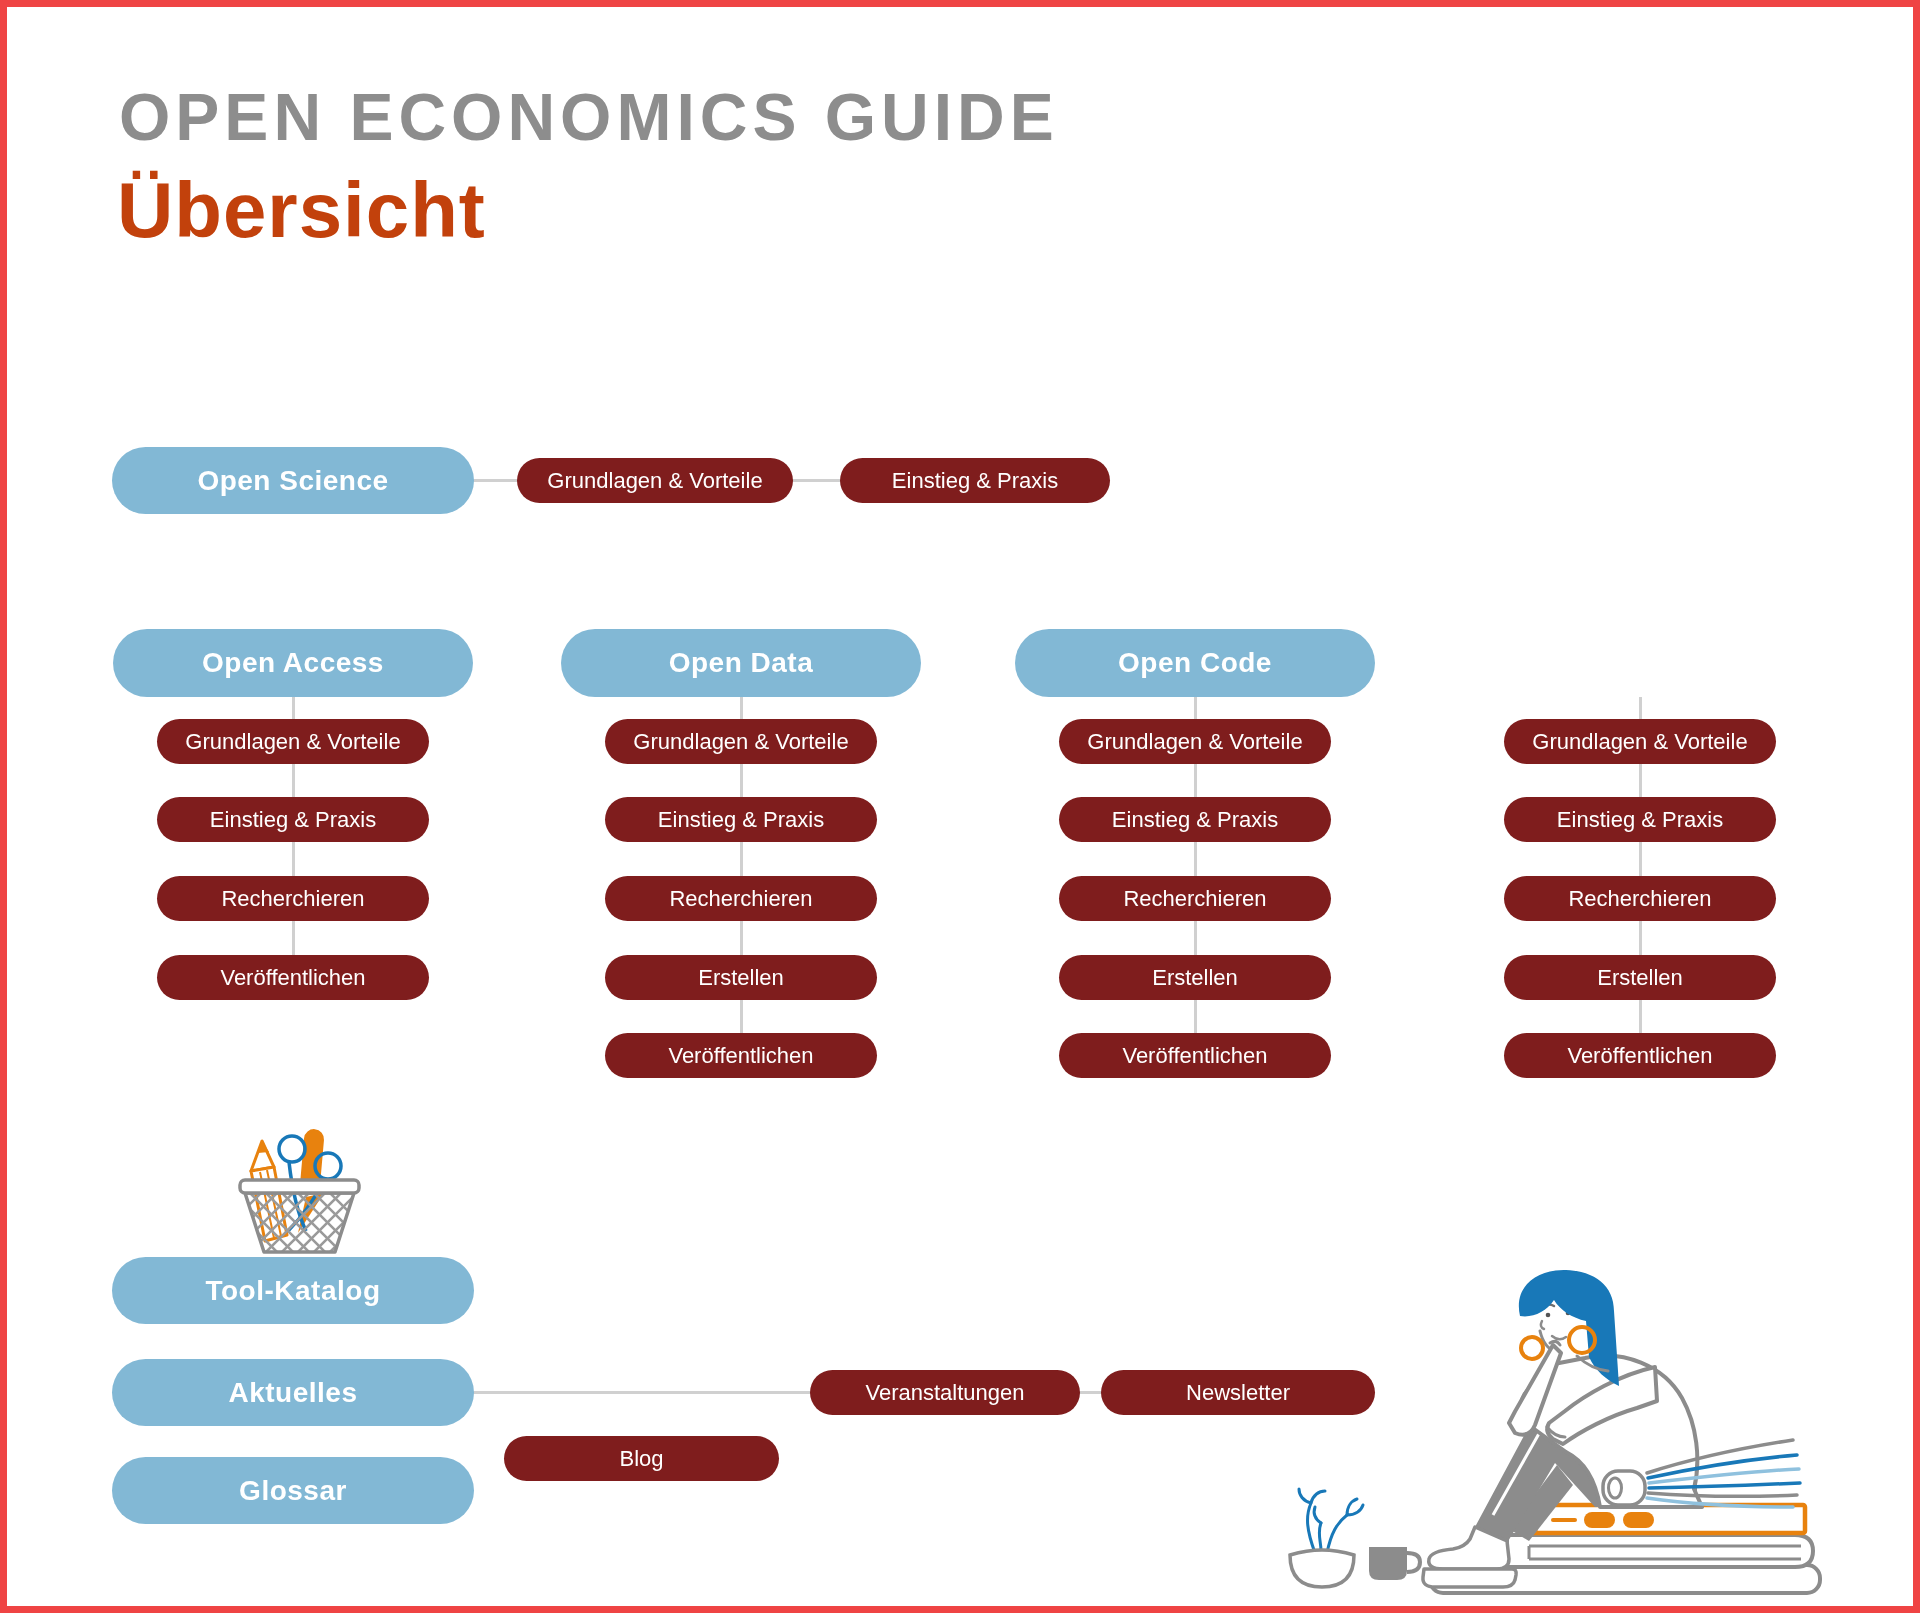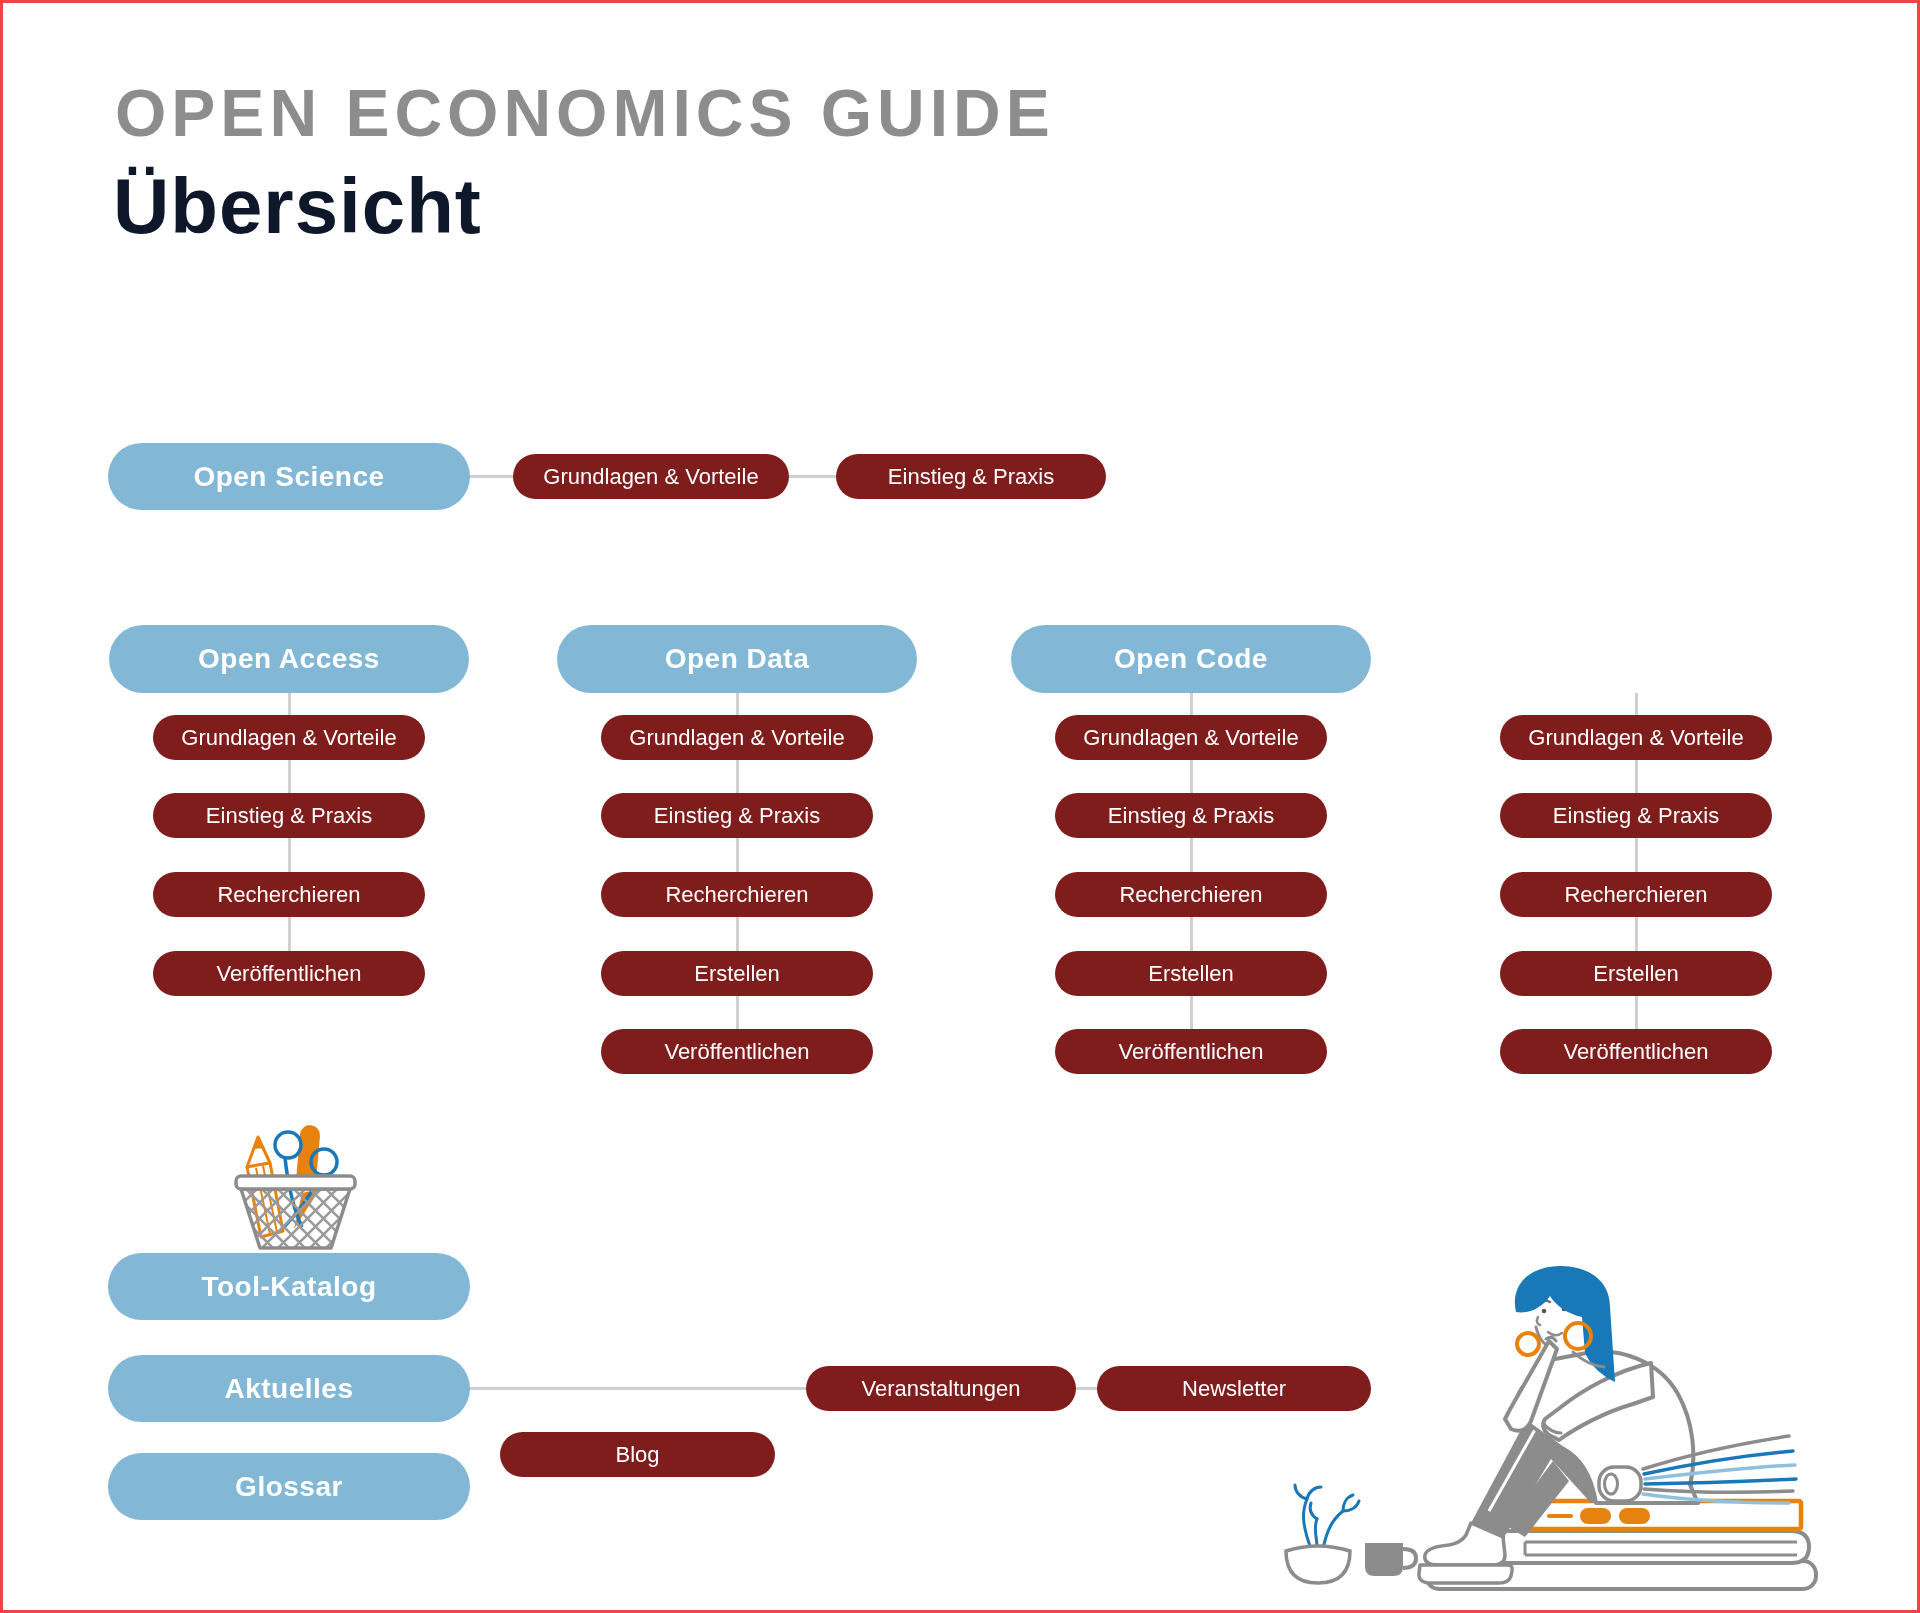--- a/index.html
+++ b/index.html
@@ -1,33 +1,33 @@
 <!DOCTYPE html>
 <html><head>
 <meta charset="utf-8">
 <style>
   html,body{margin:0;padding:0;background:#e9e9e9;}
   .canvas{
     position:relative;
     width:1920px;height:1613px;
     background:#ffffff;
-    border:3px solid #ef4444;
+    border:7px solid #ef4444;
     box-sizing:border-box;
     overflow:hidden;
     font-family:"Liberation Sans", sans-serif;
   }
   .eyebrow{
     position:absolute;left:112px;top:72px;
     font-size:66px;font-weight:700;letter-spacing:5px;
     color:#8d8d8d;white-space:nowrap;
   }
   .pagetitle{
     position:absolute;left:110px;top:158px;
     font-size:78px;font-weight:800;letter-spacing:1px;
-    color:#0f172a;white-space:nowrap;
+    color:#c2410c;white-space:nowrap;
   }
   .pill{
     position:absolute;display:flex;align-items:center;justify-content:center;
     color:#fff;text-align:center;white-space:nowrap;box-sizing:border-box;
   }
   .pill-blue{
     background:#82b8d5;border-radius:34px;
     height:67px;font-size:28px;font-weight:700;letter-spacing:.5px;
   }
   .pill-orange{

